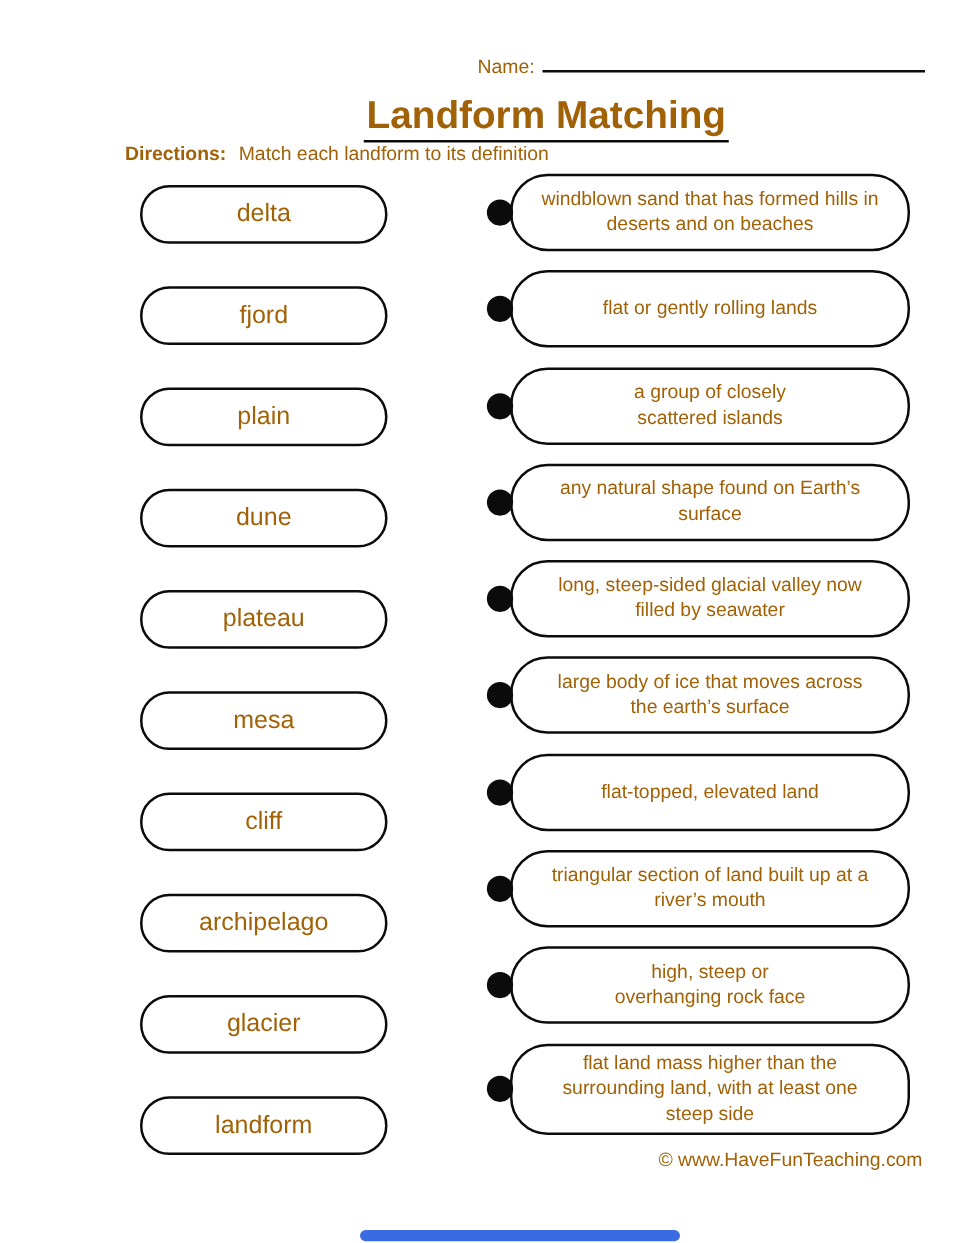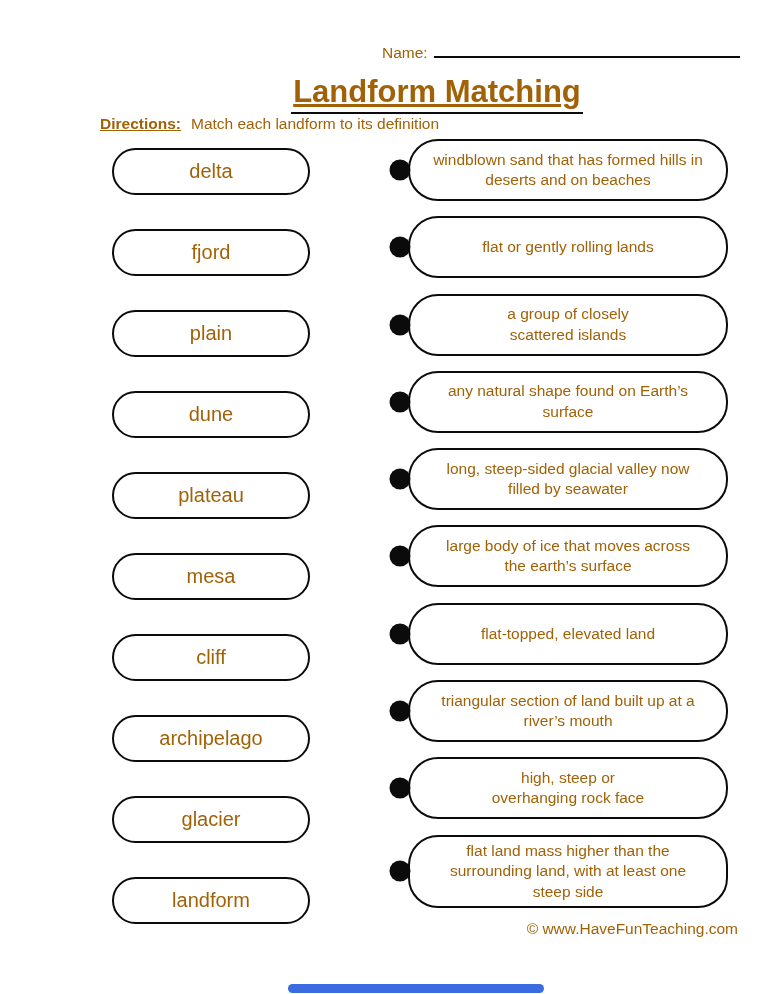--- a/index.html
+++ b/index.html
@@ -37,31 +37,29 @@
     text-align: center;
   }
   .title-row .title {
     position: relative;
     left: 21px;
     display: inline-block;
     font-size: 31px;
     font-weight: bold;
     border-bottom: 2.5px solid #0b0b0b;
     padding: 0 2px 2px 2px;
-    text-decoration: underline;
   }
   .directions-row {
     position: absolute;
     top: 115px;
     left: 68px;
     font-size: 15.5px;
   }
   .directions-label {
     font-weight: bold;
-    text-decoration: underline;
     margin-right: 10px;
   }
 
   
   .terms-col {
     position: absolute;
     top: 148px;
     left: 80px;
     width: 198px;
     display: flex;

